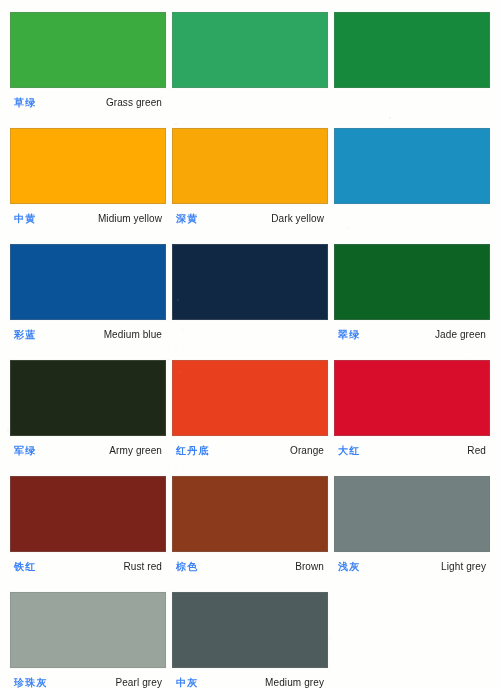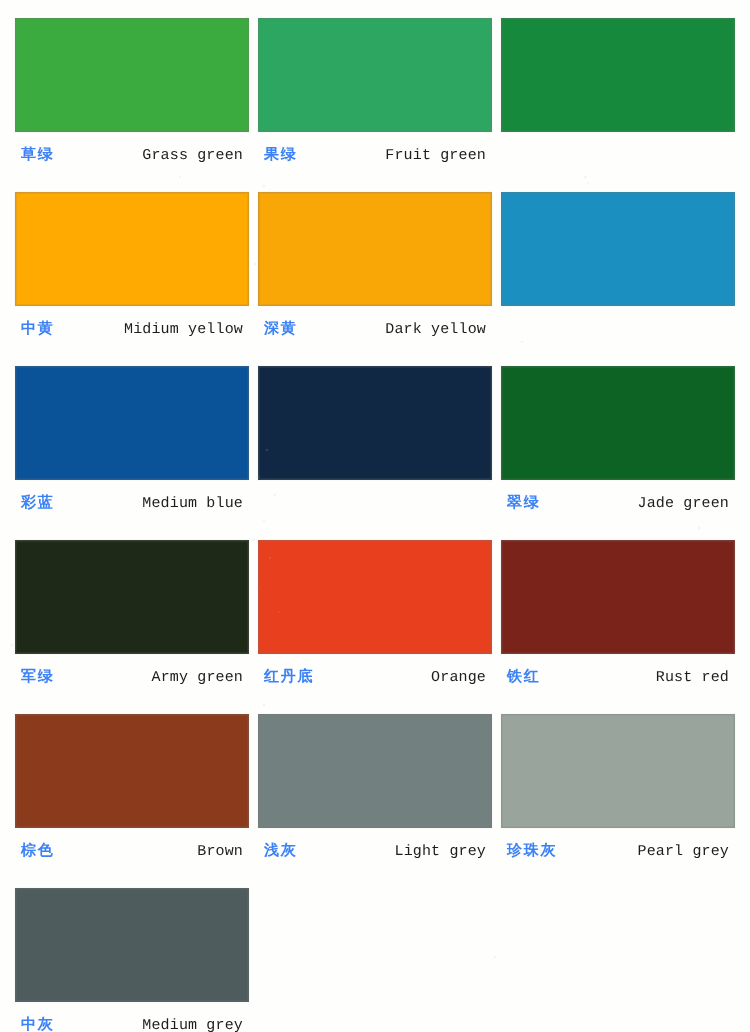--- a/index.html
+++ b/index.html
@@ -51,21 +51,21 @@
   .name-cn {
     font-family: "DejaVu Sans", sans-serif;
     font-size: 10px;
     font-weight: 700;
     color: #3b82f6;
     letter-spacing: 1.2px;
     white-space: nowrap;
   }
 
   .name-en {
-    font-family: Liberation Mono, monospace;
+    font-family: Liberation Sans, sans-serif;
     font-size: 10px;
     font-weight: 400;
     color: #1d1d1d;
     white-space: nowrap;
     letter-spacing: 0.1px;
   }
 
   
   #speckle {
     position: absolute;
@@ -81,24 +81,20 @@
 <div id="chart">
     <div class="cell">
       <div class="swatch" style="background-color: rgb(59, 170, 63);"></div>
       <div class="labels">
         <span class="name-cn">草绿</span>
         <span class="name-en">Grass green</span>
       </div>
     </div>
     <div class="cell">
       <div class="swatch" style="background-color: rgb(44, 166, 96);"></div>
-      <div class="labels">
-        <span class="name-cn">果绿</span>
-        <span class="name-en">Fruit green</span>
-      </div>
     </div>
     <div class="cell">
       <div class="swatch" style="background-color: rgb(22, 137, 60);"></div>
     </div>
     <div class="cell">
       <div class="swatch" style="background-color: rgb(255, 170, 0);"></div>
       <div class="labels">
         <span class="name-cn">中黄</span>
         <span class="name-en">Midium yellow</span>
       </div>
@@ -135,20 +131,27 @@
       <div class="labels">
         <span class="name-cn">军绿</span>
         <span class="name-en">Army green</span>
       </div>
     </div>
     <div class="cell">
       <div class="swatch" style="background-color: rgb(232, 64, 31);"></div>
       <div class="labels">
         <span class="name-cn">红丹底</span>
         <span class="name-en">Orange</span>
+      </div>
+    </div>
+    <div class="cell">
+      <div class="swatch" style="background-color: rgb(216, 13, 43);"></div>
+      <div class="labels">
+        <span class="name-cn">大红</span>
+        <span class="name-en">Red</span>
       </div>
     </div>
     <div class="cell">
       <div class="swatch" style="background-color: rgb(122, 35, 27);"></div>
       <div class="labels">
         <span class="name-cn">铁红</span>
         <span class="name-en">Rust red</span>
       </div>
     </div>
     <div class="cell">

